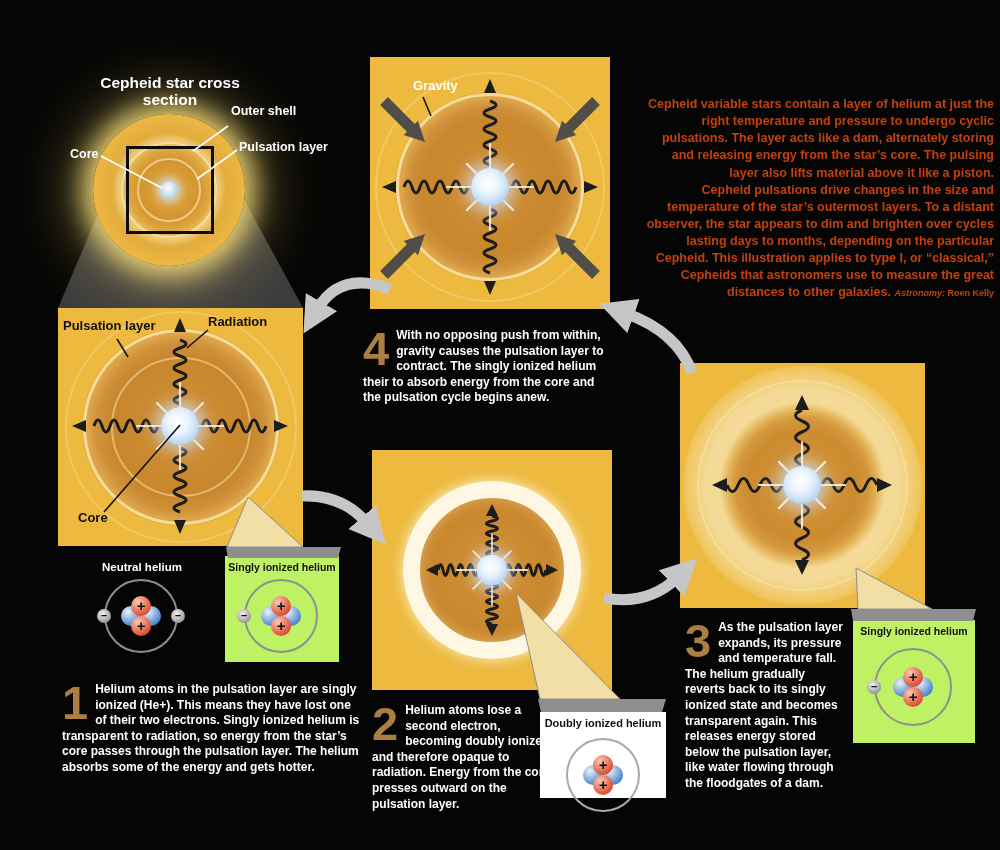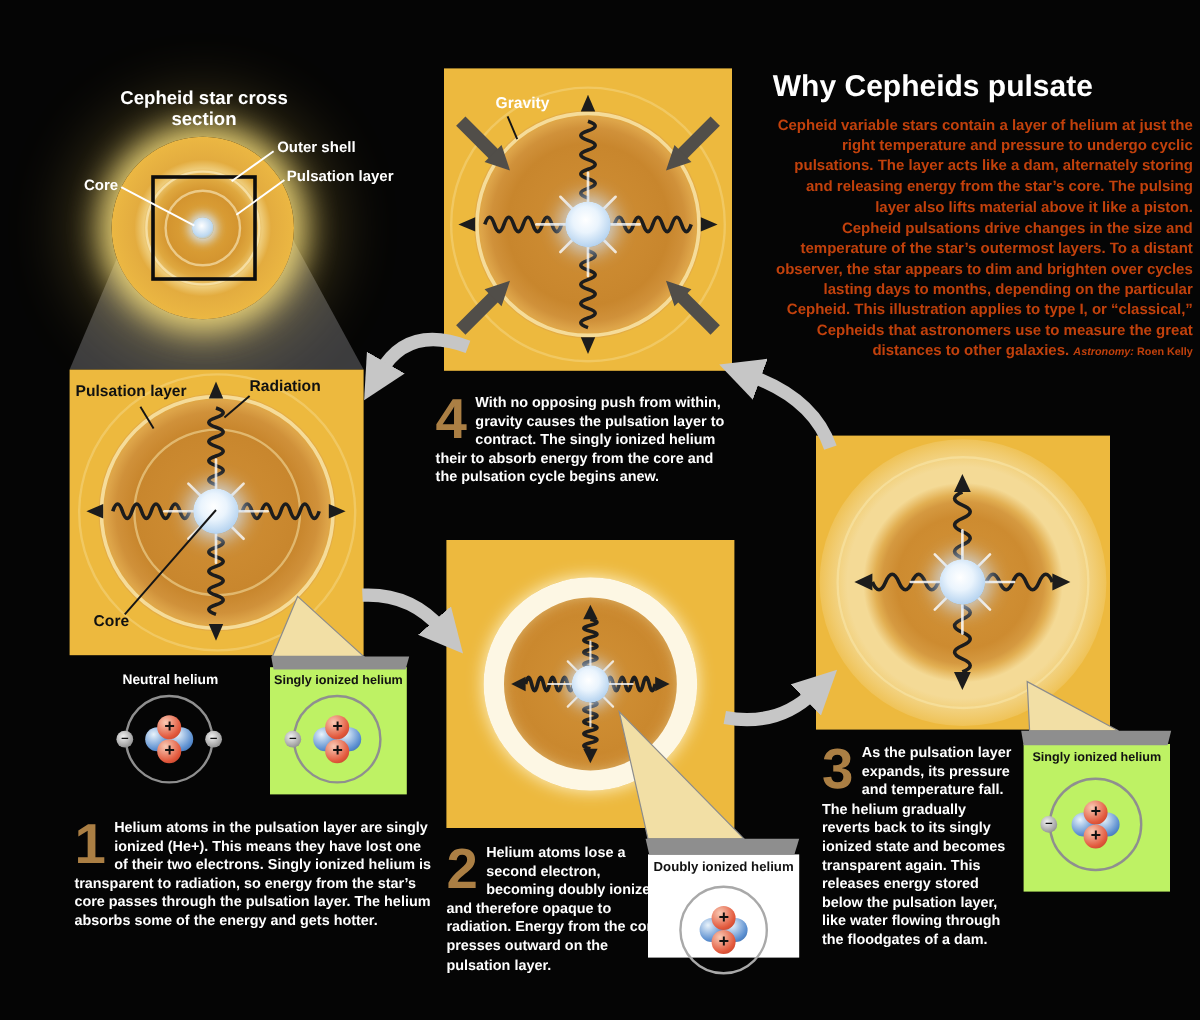--- a/index.html
+++ b/index.html
@@ -85,21 +85,21 @@
     <polygon points="126,148 216,148 303,308 58,308" fill="#3c3c3e"></polygon>
   </svg>
 
   <div class="cs-heading">Cepheid star cross section</div>
   <div class="cs-circle">
     <div class="cs-ring" style="left:28px;top:28px;width:96px;height:96px;"></div>
     <div class="cs-ring" style="left:44px;top:44px;width:64px;height:64px;"></div>
     <div class="cs-core"></div>
   </div>
   <div class="cs-square"></div>
-  <div class="wlabel" style="left:231px;top:116px;">Outer shell</div>
+  <div class="wlabel" style="left:231px;top:104px;">Outer shell</div>
   <div class="wlabel" style="left:239px;top:140px;">Pulsation layer</div>
   <div class="wlabel" style="left:70px;top:147px;">Core</div>
 
   <div class="panel" style="left:58px;top:308px;width:245px;height:238px;">
     <div class="orb orb1" style="left:24px;top:20px;width:198px;height:198px;"></div>
     <div class="ring" style="left:25px;top:21px;width:196px;height:196px;"></div>
     <div class="ring f" style="left:53px;top:49px;width:140px;height:140px;"></div>
     <div class="ring xf" style="left:7px;top:3px;width:232px;height:232px;"></div>
     <svg class="wavesvg" width="245" height="238">
       <g transform="translate(122,118)">
@@ -338,21 +338,20 @@
   </div>
   <div class="step" style="left:685px;top:620px;width:162px;">
     <span class="num">3</span>
     <span>As the pulsation layer expands, its pressure and temperature fall. The helium gradually reverts back to its singly ionized state and becomes transparent again. This releases energy stored below the pulsation layer, like water flowing through the floodgates of a dam.</span>
   </div>
   <div class="step" style="left:363px;top:328px;width:252px;">
     <span class="num">4</span>
     <span>With no opposing push from within, gravity causes the pulsation layer to contract. The singly ionized helium their to absorb energy from the core and the pulsation cycle begins anew.</span>
   </div>
 
-  <h1 class="main-title" style="margin:0;">Why Cepheids pulsate</h1>
   <div class="intro">
     <p>Cepheid variable stars contain a layer of helium at just the right temperature and pressure to undergo cyclic pulsations. The layer acts like a dam, alternately storing and releasing energy from the star’s core. The pulsing layer also lifts material above it like a piston.</p>
     <p class="indent"><span>Cepheid pulsations drive changes in the size and temperature of the star’s outermost layers. To a distant observer, the star appears to dim and brighten over cycles lasting days to months, depending on the particular Cepheid. This illustration applies to type I, or “classical,” Cepheids that astronomers use to measure the great distances to other galaxies.</span>
       <span class="credit"><span class="it">Astronomy:</span> <span>Roen Kelly</span></span>
     </p>
   </div>
 
   <svg id="overlay" class="layer" width="1000" height="850">
     <defs>
       <marker id="ah" viewBox="0 0 10 10" refX="2.5" refY="5" markerWidth="3.3" markerHeight="3.3" orient="auto">

